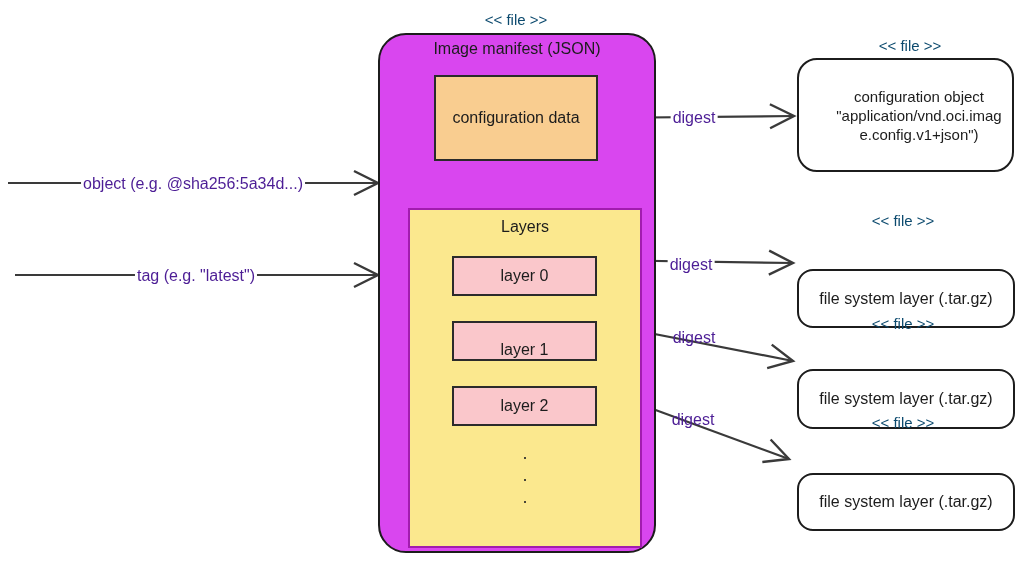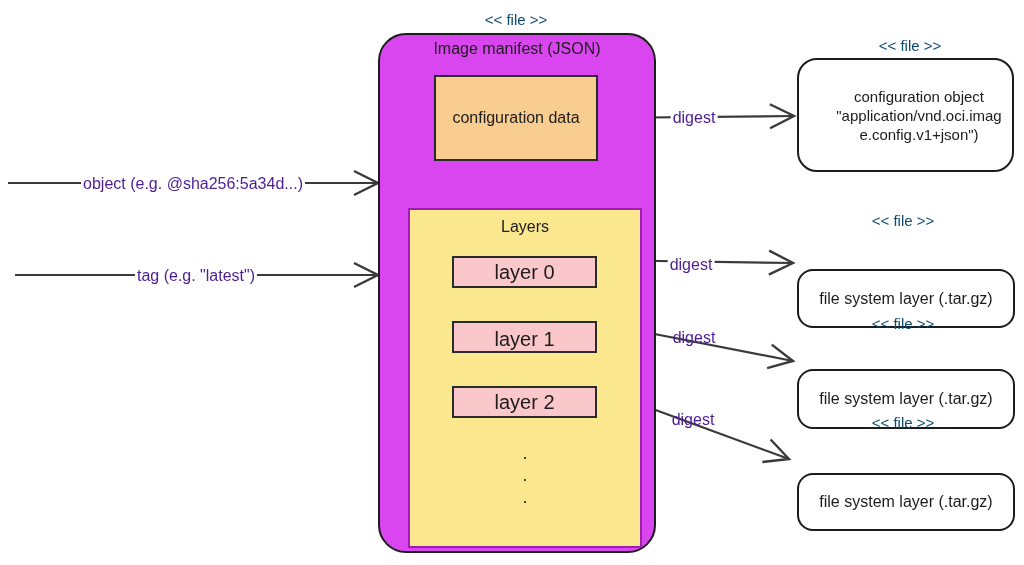--- a/index.html
+++ b/index.html
@@ -61,26 +61,26 @@
   }
   .layers-title {
     position: absolute;
     top: 8px; left: 0; right: 0;
     text-align: center;
     font-size: 16px;
   }
   .layer-item {
     position: absolute;
     left: 42px;
-    width: 145px; height: 32px;
+    width: 145px; height: 40px;
     background: #FAC7CB;
     border: 2px solid #2b2b2b;
     box-sizing: border-box;
     display: flex; align-items: center; justify-content: center;
-    font-size: 20px;
+    font-size: 16px;
   }
   .dots-col {
     position: absolute;
     left: 0; right: 0; top: 232px;
     text-align: center;
     font-size: 18px;
     line-height: 22px;
     color: #2b2b2b;
   }
 

